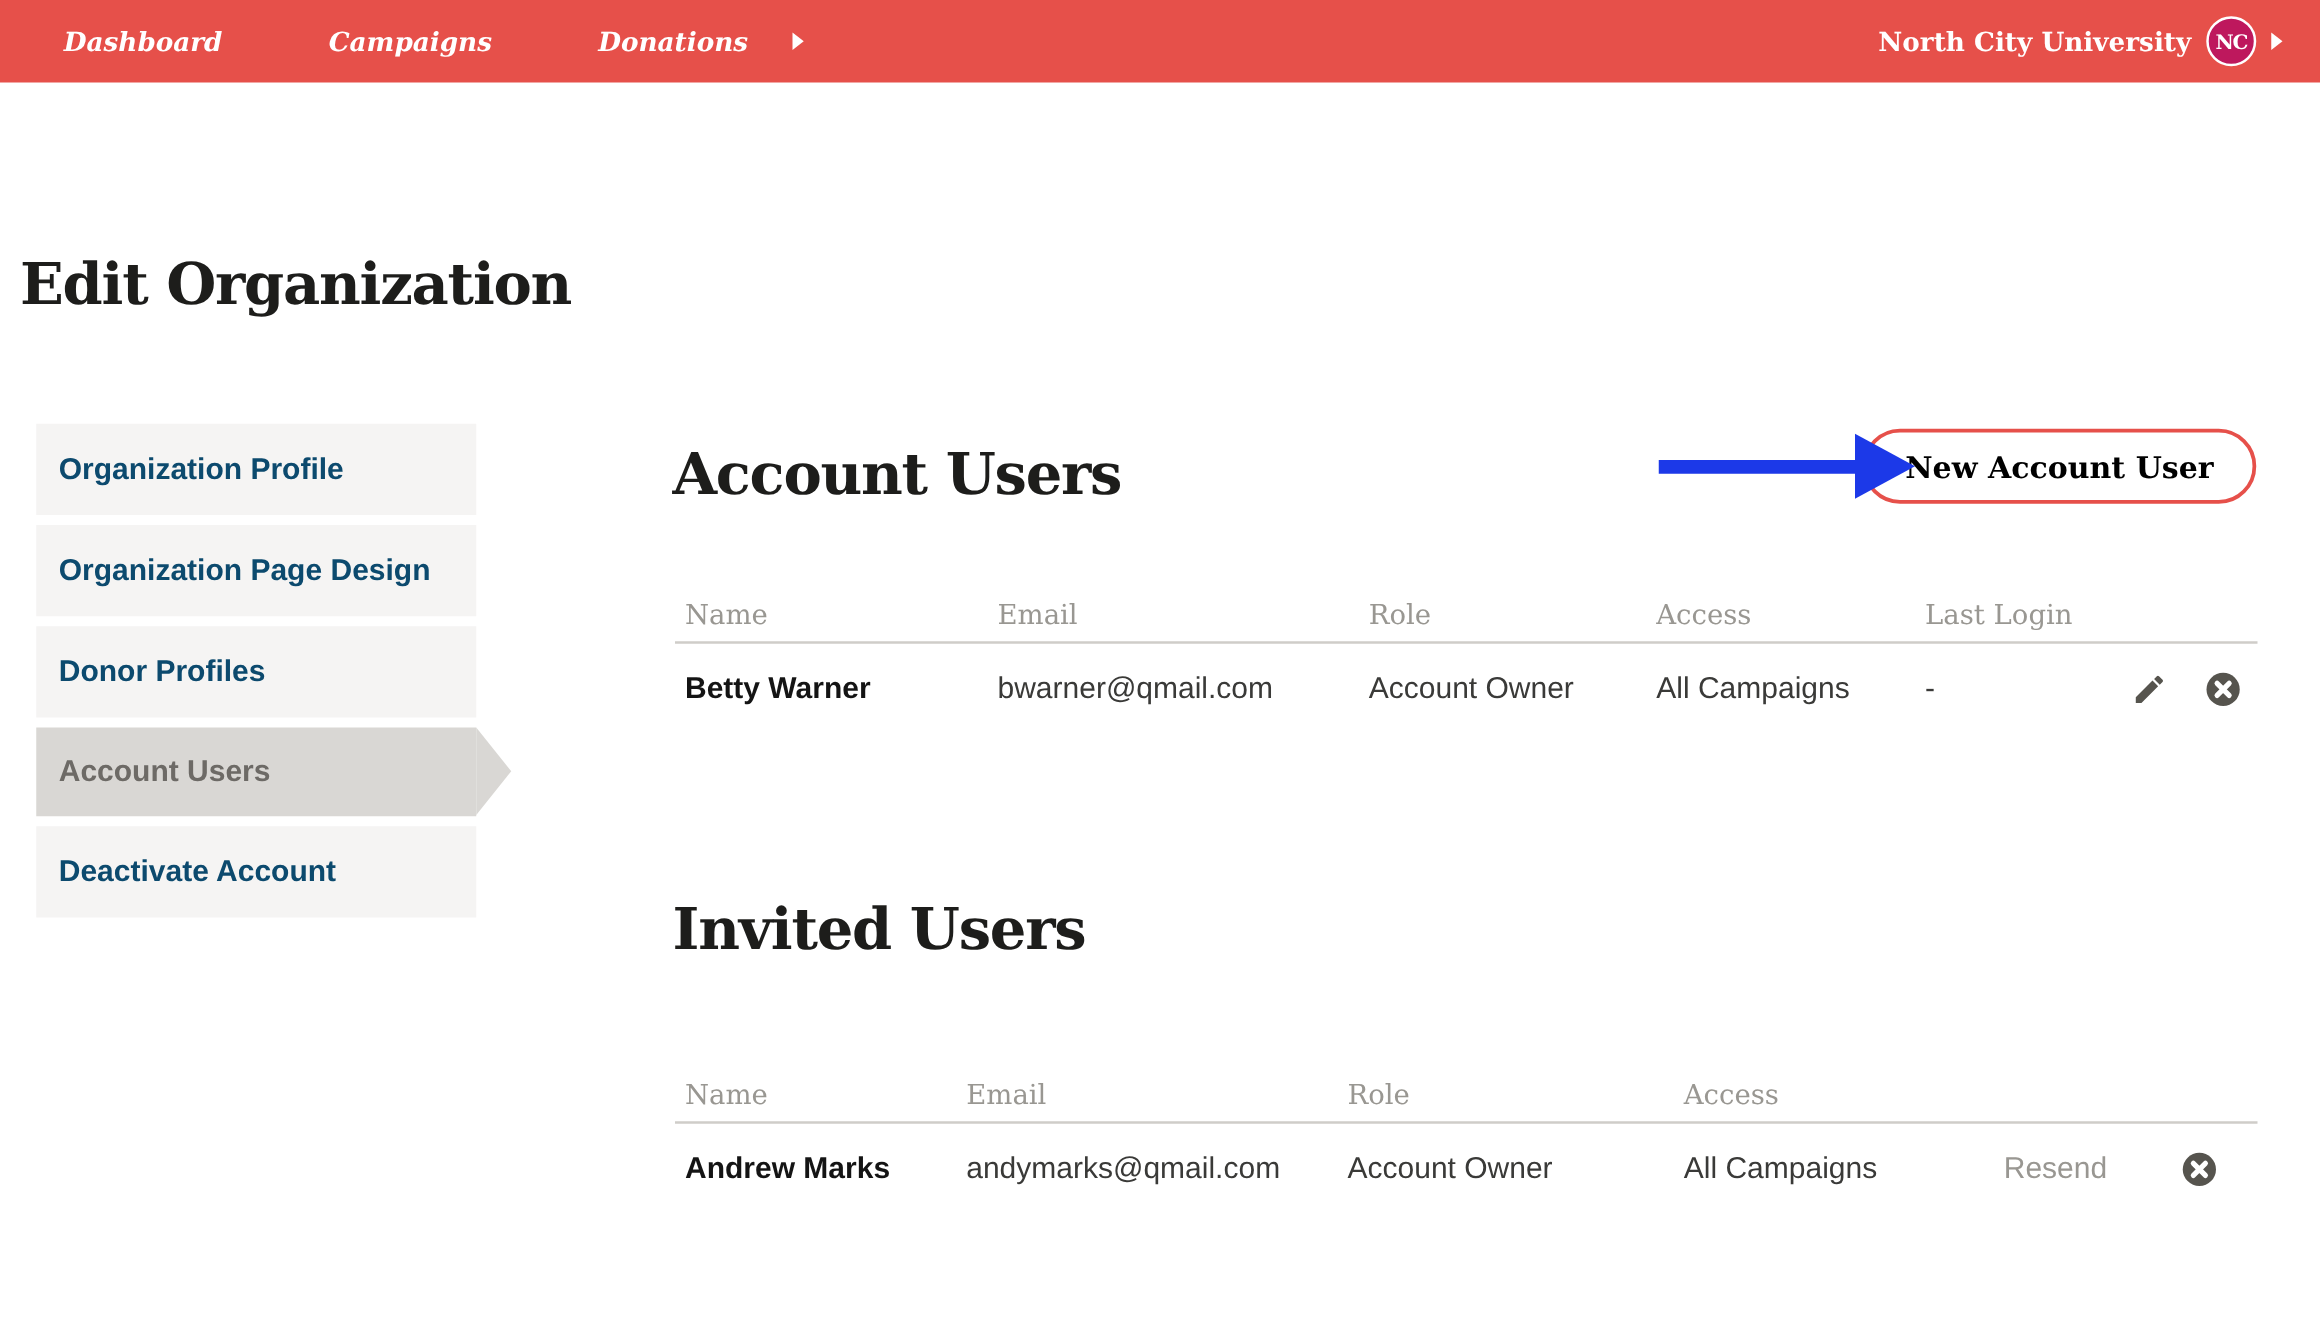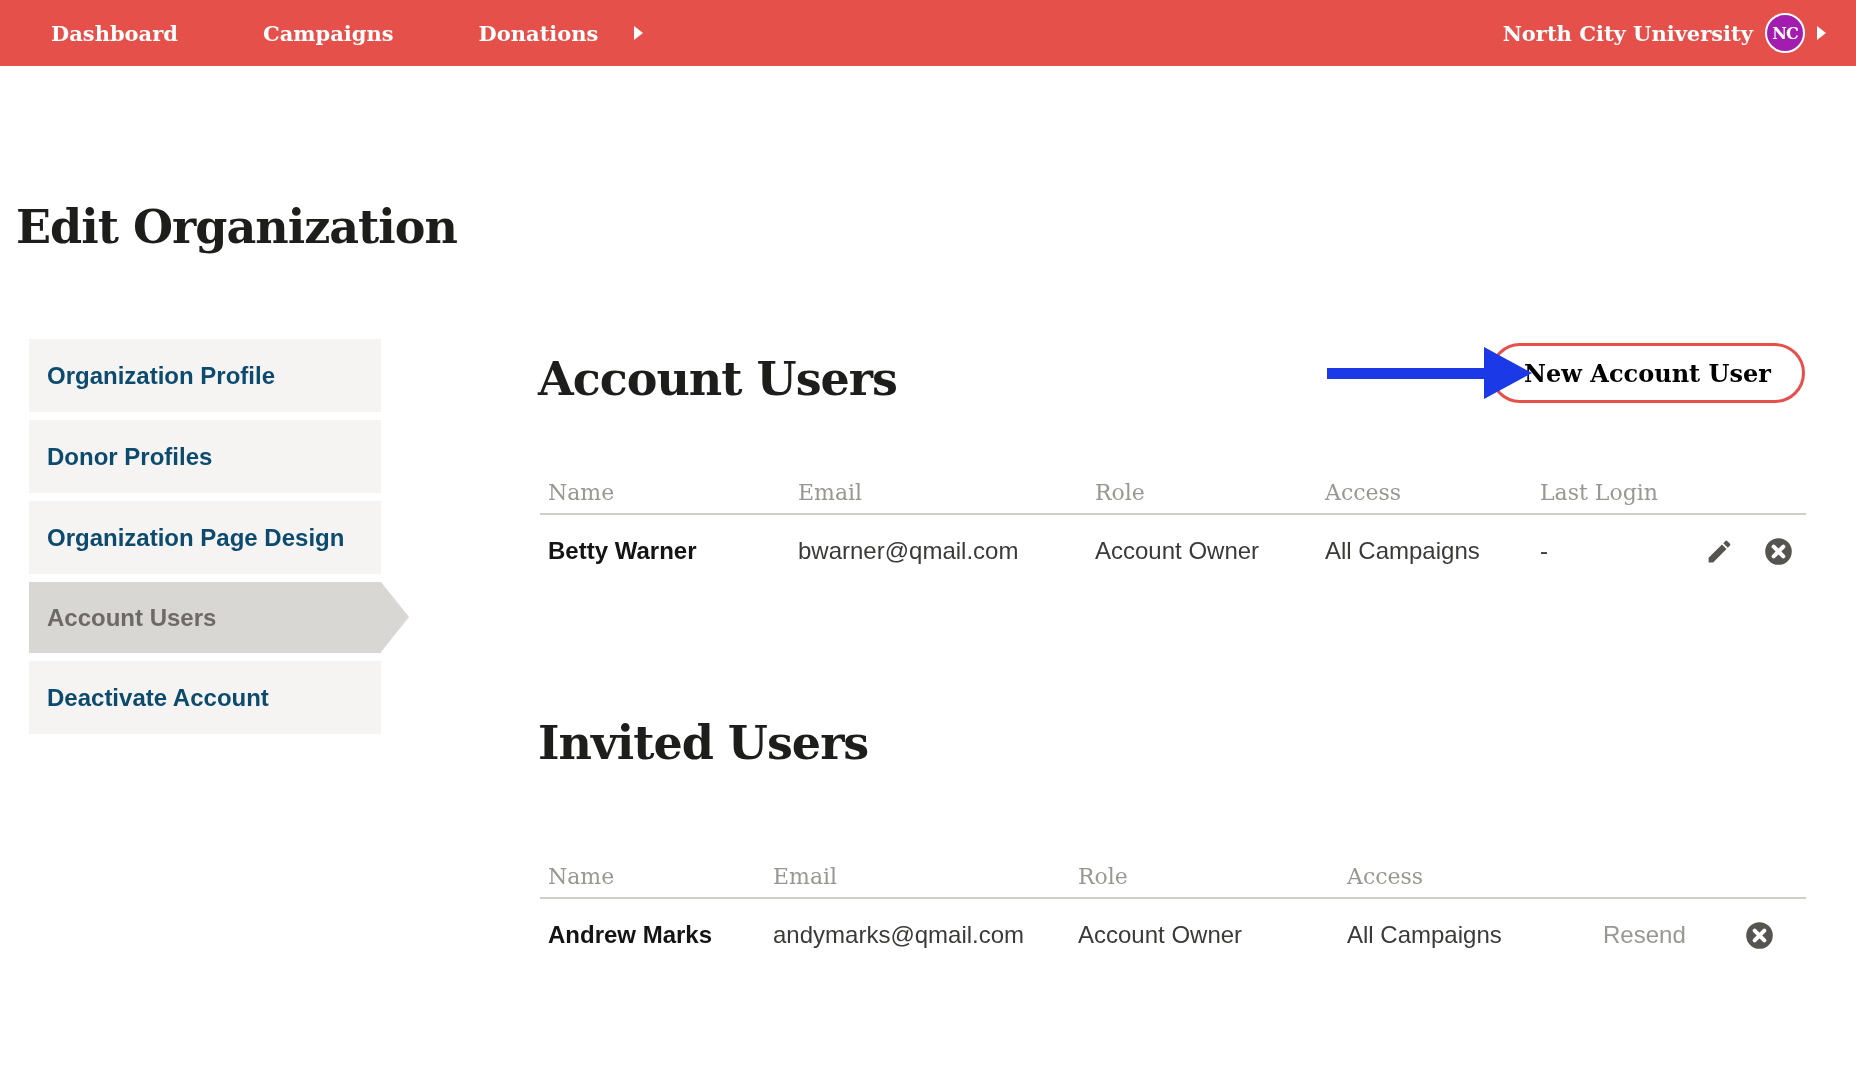--- a/index.html
+++ b/index.html
@@ -12,34 +12,34 @@
   
   .topnav {
     position:absolute; left:0; top:0; width:1856px; height:66px;
     background:#e6504a; display:flex; align-items:center; justify-content:space-between;
     padding:0 30px 0 51px;
   }
   .nav-left { display:flex; align-items:center; gap:85px; }
   .nav-item {
     font-family:"DejaVu Serif","Liberation Serif",serif;
     color:#ffffff; font-weight:bold; font-size:21px; text-decoration:none; cursor:pointer;
-    display:flex; align-items:center; gap:36px;
+    display:flex; align-items:center; gap:36px;font-style:italic;
   }
   .tri-right {
     width:0; height:0; display:inline-block;
     border-top:8px solid transparent; border-bottom:8px solid transparent;
     border-left:11px solid #ffffff;
   }
   .nav-right { display:flex; align-items:center; gap:12px; cursor:pointer; }
   .org-name {
     font-family:"DejaVu Serif","Liberation Serif",serif;
     color:#ffffff; font-weight:bold; font-size:21px;
   }
   .org-badge {
-    width:40px; height:40px; border-radius:50%; background:#a21caf;
+    width:40px; height:40px; border-radius:50%; background:#be185d;
     border:2px solid #ffffff; color:#ffffff; font-weight:bold; font-size:16px;
     display:flex; align-items:center; justify-content:center;
     font-family:"DejaVu Serif","Liberation Serif",serif; letter-spacing:-1px;
   }
   .tri-right.small { border-top-width:7px; border-bottom-width:7px; border-left-width:9px; }
 
   
   .page-title {
     position:absolute; left:16px; top:200px;
     font-family:"DejaVu Serif","Liberation Serif",serif;
@@ -127,24 +127,24 @@
   </div>
 </nav>
 
 <h1 class="page-title">Edit Organization</h1>
 
 <div class="sidebar">
   <div class="side-item">
     <span class="lbl">Organization Profile</span>
   </div>
   <div class="side-item">
+    <span class="lbl">Organization Page Design</span>
+  </div>
+  <div class="side-item">
     <span class="lbl">Donor Profiles</span>
-  </div>
-  <div class="side-item">
-    <span class="lbl">Organization Page Design</span>
   </div>
   <div class="side-item active">
     <span class="lbl">Account Users</span>
   </div>
   <div class="side-item">
     <span class="lbl">Deactivate Account</span>
   </div>
 </div>
 
 <h2 class="section-heading" id="heading-account-users">Account Users</h2>

